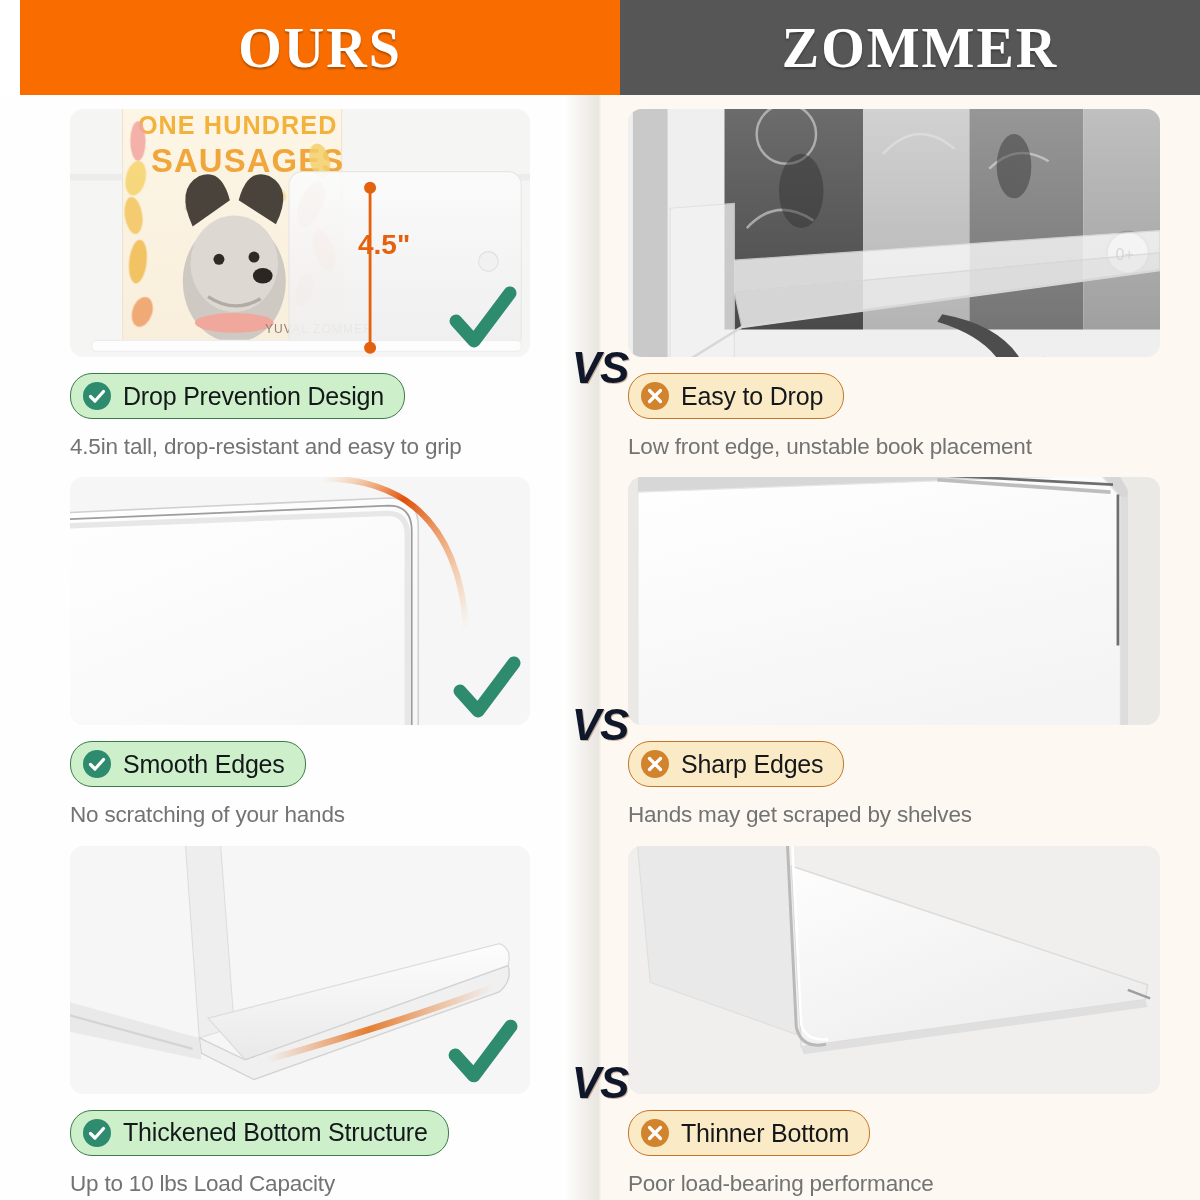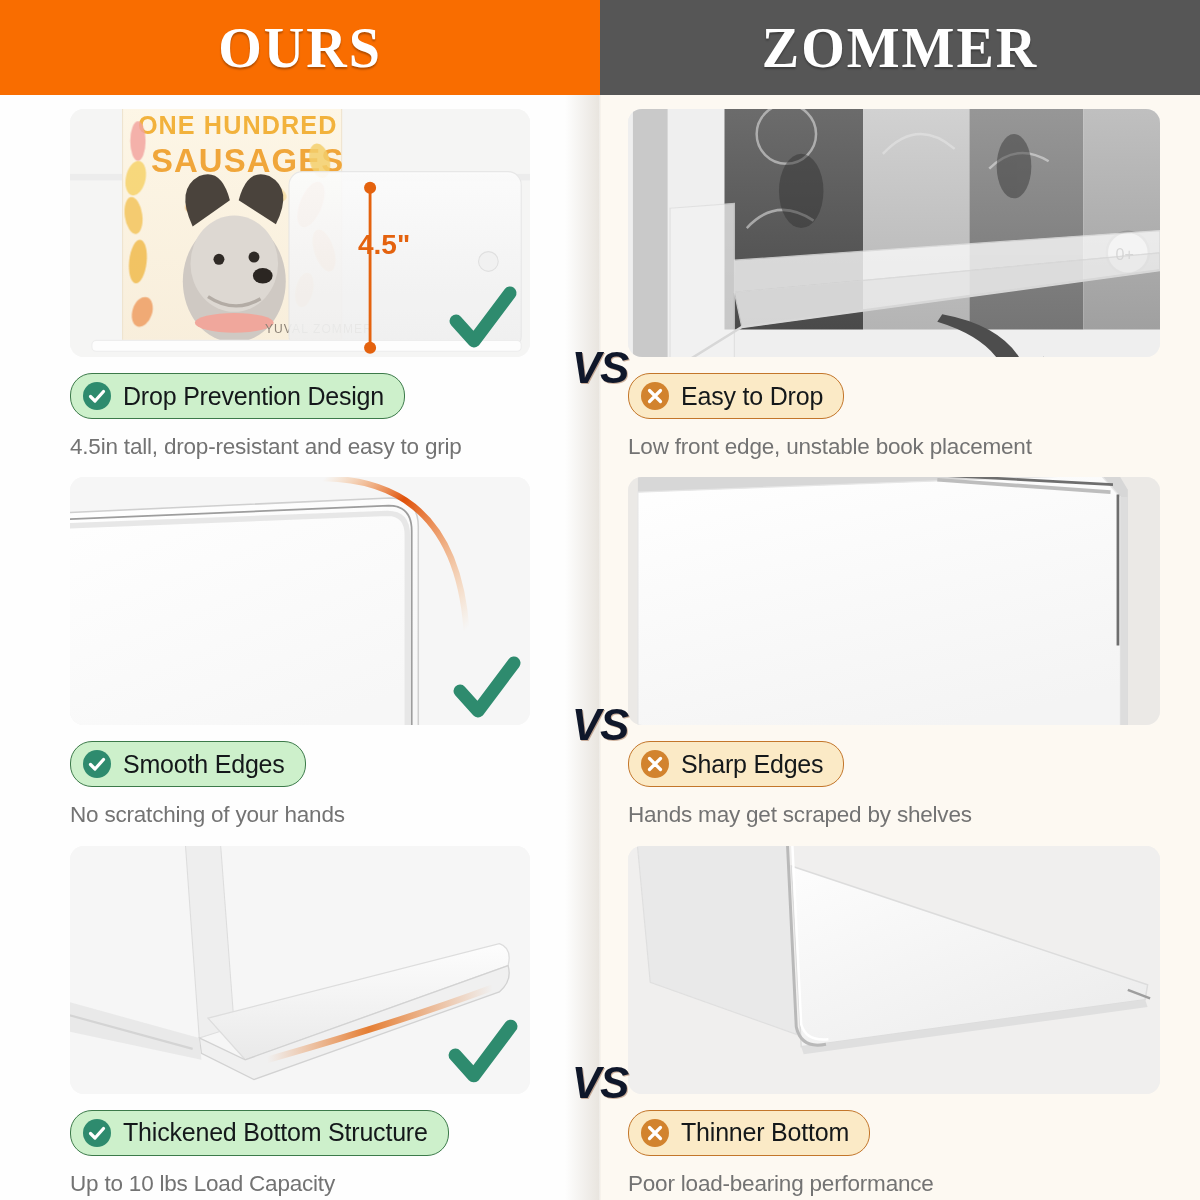--- a/index.html
+++ b/index.html
@@ -11,21 +11,21 @@
   }
   .page { position:relative; width:1200px; height:1200px; display:flex; flex-direction:column; }
 
   
   .header { display:flex; height:95px; flex:0 0 95px; }
   .header-cell {
     flex:0 0 50%;
     display:flex; align-items:center; justify-content:center;
     position:relative;
   }
-  .header-cell.ours { background:#F96D00; }
+  .header-cell.ours { background:#F96D00;margin-left:20px; }
   .header-cell.others { background:#565656; }
   .header-title {
     font-family:"Liberation Serif", serif;
     font-weight:bold;
     font-size:56px;
     letter-spacing:2px;
     color:#ffffff;
     text-shadow:0 2px 2px rgba(0,0,0,0.30);
   }
 
@@ -66,21 +66,21 @@
     align-self:flex-start;
     margin-top:16px;
     padding:7px 20px 7px 11px;
     border-radius:22px;
     font-size:25px;
     font-weight:normal;
     letter-spacing:-0.2px;
     white-space:nowrap;
   }
   .badge.good { background:#cdf0cb; border:1.6px solid #3c7a4a; color:#14181a; }
-  .badge.bad  { background:#fbeac6; border:1.6px solid #c3762a; color:#14181a; }
+  .badge.bad  { background:#fbeac6; border:1.6px solid #c3762a; color:#14181a;align-items:flex-end; }
 
   .badge-icon { width:30px; height:30px; flex:0 0 30px; display:block; }
 
   .sub {
     margin-top:15px;
     font-size:22.5px;
     color:#737373;
     letter-spacing:-0.2px;
     white-space:nowrap;
   }

